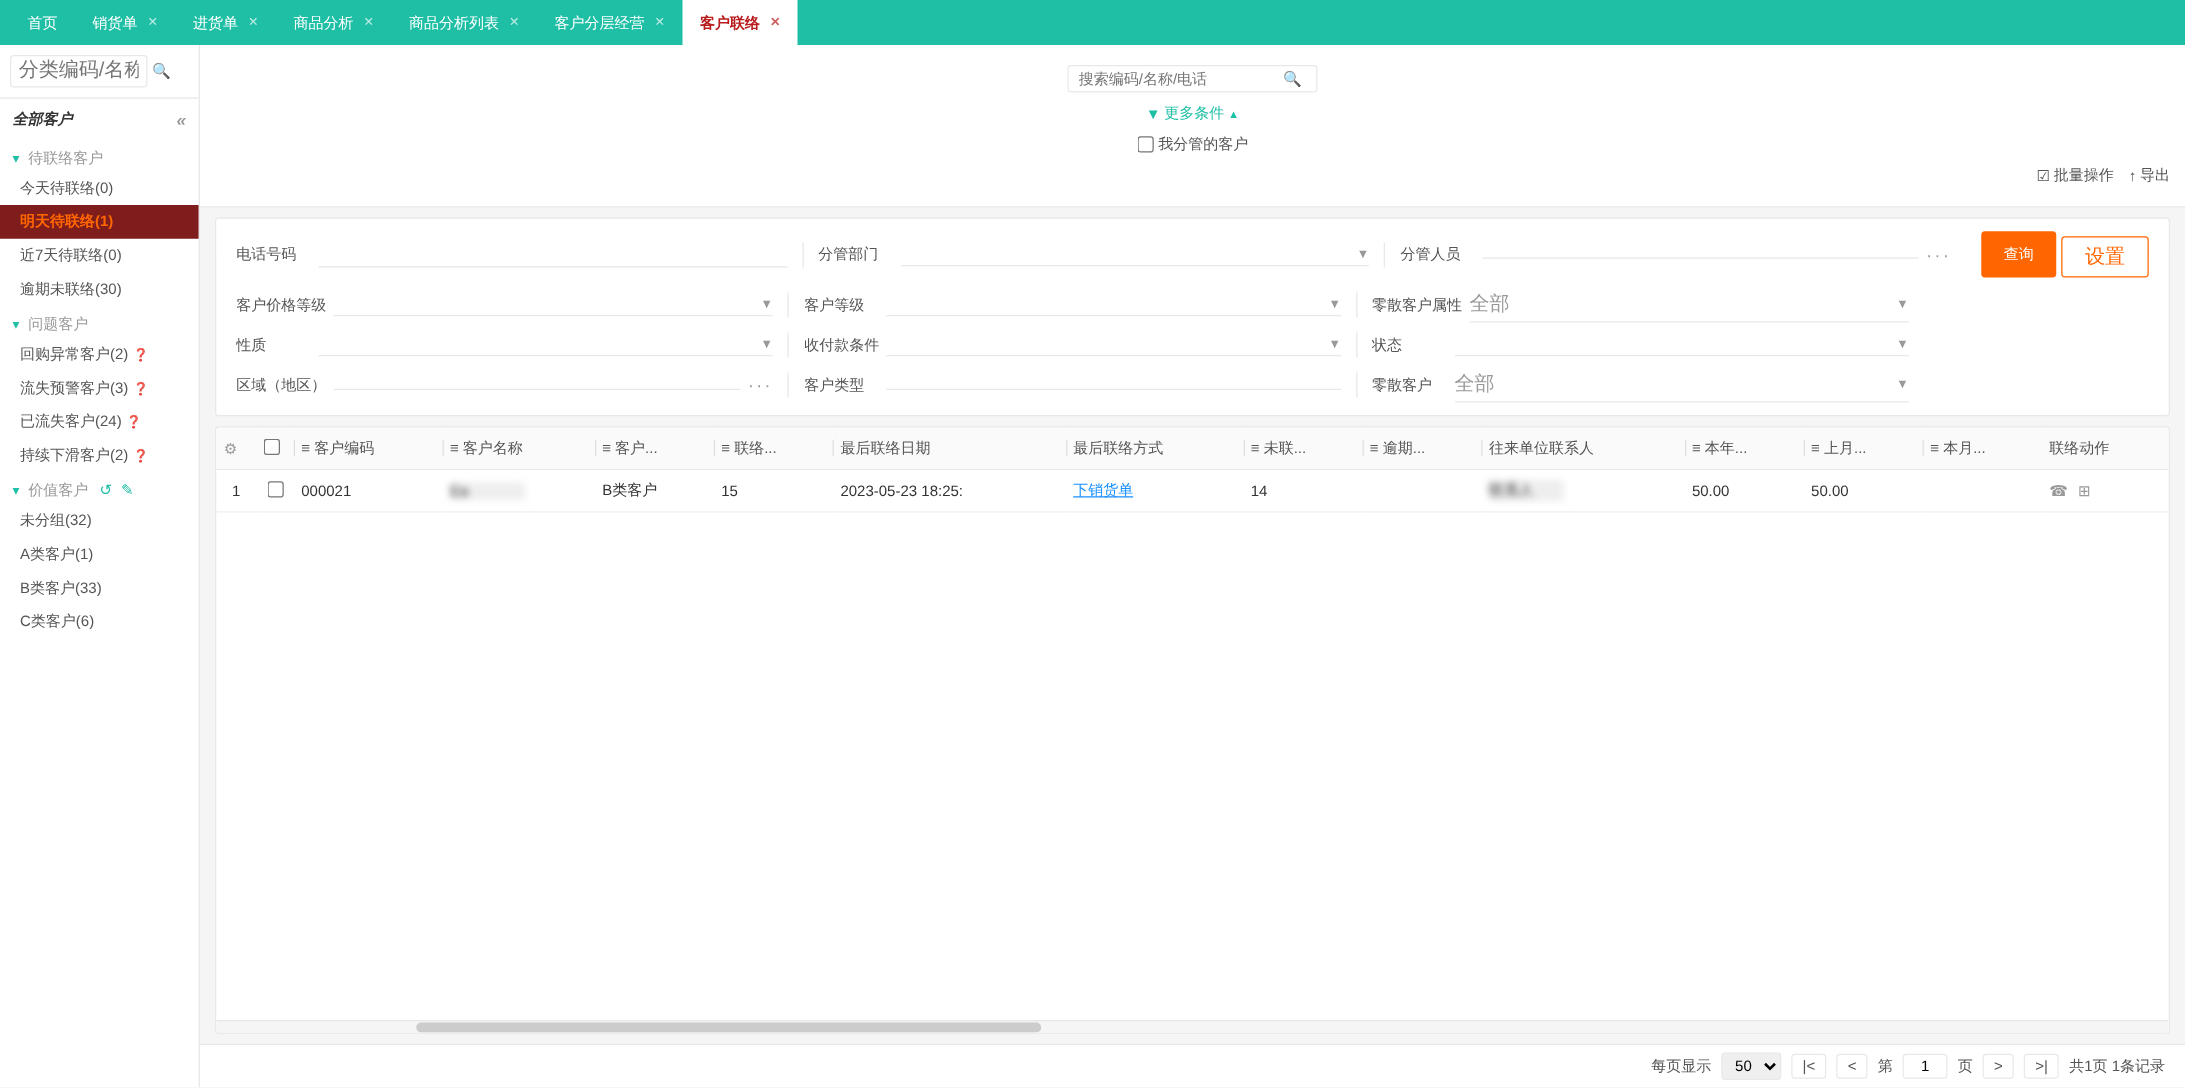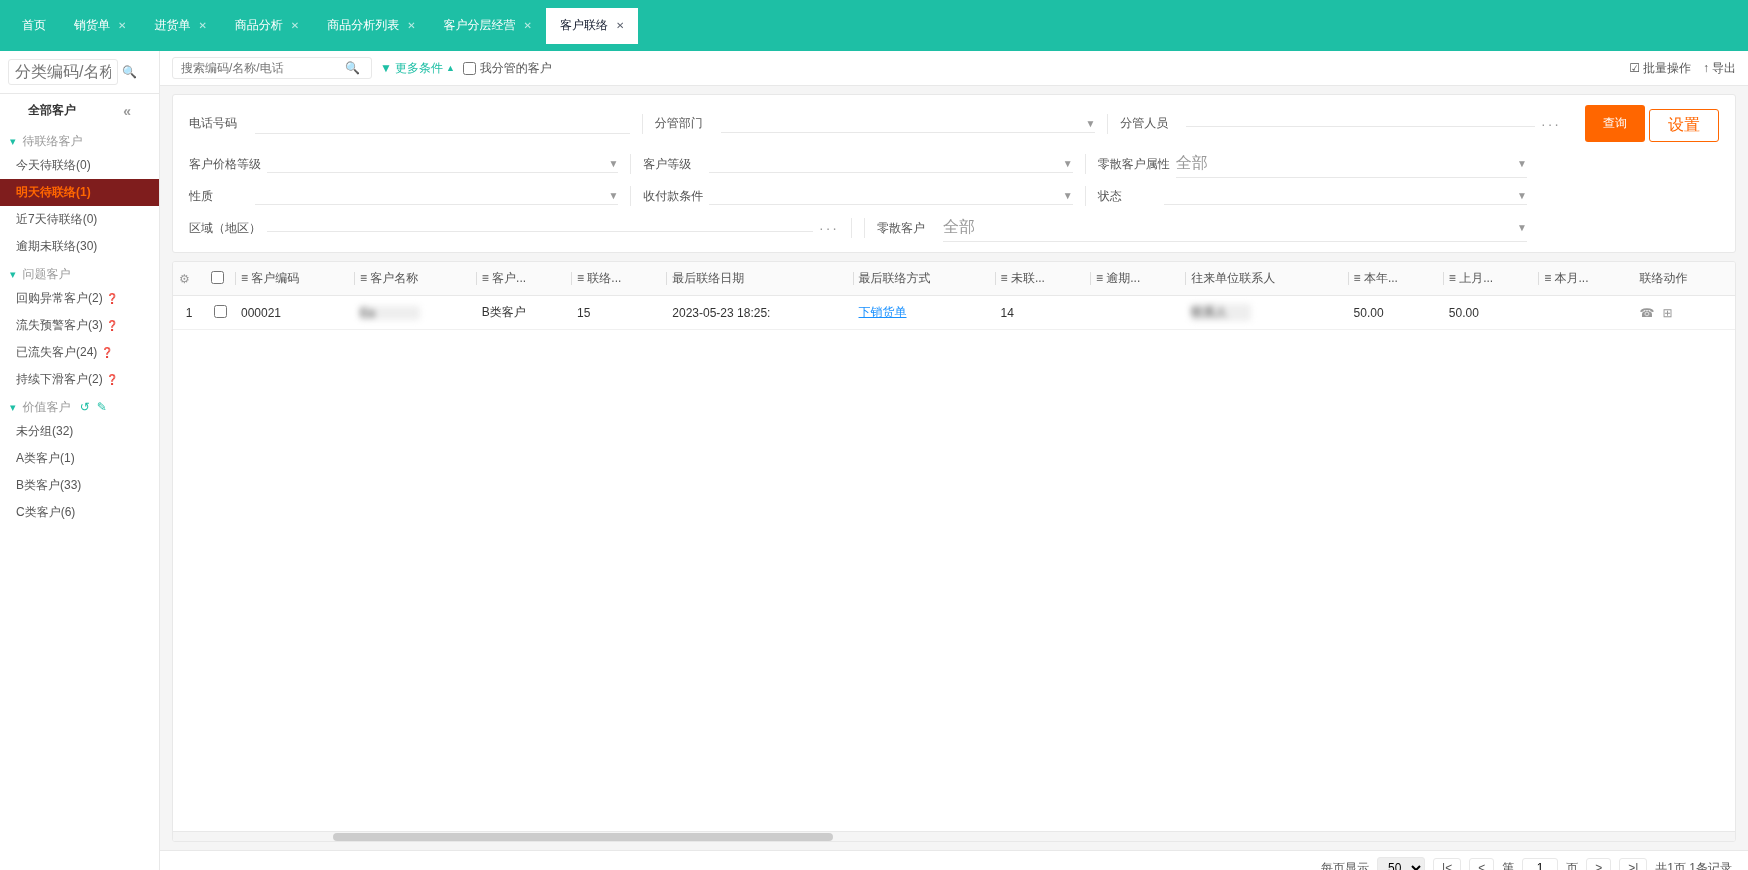--- a/index.html
+++ b/index.html
@@ -3,38 +3,38 @@
   <meta charset="utf-8">
   <style>
     * { box-sizing: border-box; margin: 0; padding: 0; font-family: 'Microsoft YaHei', Arial, sans-serif; font-size: 12px; }
     body { background: #f5f5f5; overflow-x: hidden; }
 
     
     .top-nav {
       background: #1ebfa5;
       display: flex;
       align-items: center;
-      height: 51px;
+      height: 36px;
       padding: 0 8px;
       color: #fff;
     }
     .nav-item {
       padding: 0 14px;
       height: 36px;
       display: flex;
       align-items: center;
       cursor: pointer;
       white-space: nowrap;
       font-size: 13px;
       gap: 4px;
     }
     .nav-item.active {
       background: #fff;
-      color: #0f172a;
-      font-weight: normal;
+      color: #b91c1c;
+      font-weight: bold;
     }
     .nav-close { font-size: 10px; margin-left: 4px; opacity: 0.7; }
 
     
     .main-layout {
       display: flex;
       height: calc(100vh - 36px);
       background: #f5f5f5;
     }
 
@@ -64,25 +64,26 @@
     }
     .sidebar-search .search-icon {
       margin-left: 4px;
       color: #999;
       cursor: pointer;
     }
     .sidebar-all-header {
       display: flex;
       align-items: center;
       justify-content: space-between;
-      padding: 8px 28px;
+      padding: 8px 10px;
       font-weight: bold;
       color: #333;
       font-size: 12px;
       cursor: pointer;
+      font-style: italic;
     }
     .sidebar-all-header .collapse-icon { color: #999; font-size: 14px; }
     .sidebar-section-title {
       padding: 6px 10px 2px;
       color: #999;
       font-size: 11px;
       position: relative;
     }
     .sidebar-section-title::before {
       content: '▾';
@@ -106,25 +107,26 @@
       flex: 1;
       display: flex;
       flex-direction: column;
       overflow: hidden;
       background: #f5f5f5;
     }
 
     
     .toolbar {
       background: #fff;
-      padding: 6px 12px;
+      padding: 16px 12px;
       display: flex;
       align-items: center;
       gap: 8px;
       border-bottom: 1px solid #e8e8e8;
+      flex-direction: column;
     }
     .toolbar-search {
       display: flex;
       align-items: center;
       border: 1px solid #e8e8e8;
       border-radius: 3px;
       padding: 3px 8px;
       width: 200px;
       gap: 4px;
     }
@@ -563,20 +565,26 @@
         <div style="width:180px;"></div>
       </div>
 
       <div class="filter-row">
         <div class="filter-item">
           <span class="filter-label">区域（地区）</span>
           <div style="flex:1;border-bottom:1px solid #e8e8e8;padding:3px 0;"></div>
           <span class="filter-dots">···</span>
         </div>
         <div class="filter-divider"></div>
+        <div class="filter-item">
+          <span class="filter-label">客户类型</span>
+          <div class="filter-select">
+            <span class="filter-select-label"></span>
+          </div>
+        </div>
         <div class="filter-divider"></div>
         <div class="filter-item">
           <span class="filter-label">零散客户</span>
           <div class="filter-select">
             <span class="filter-select-label">全部</span>
             <span class="filter-chevron">▼</span>
           </div>
         </div>
         <div style="width:180px;"></div>
       </div>

